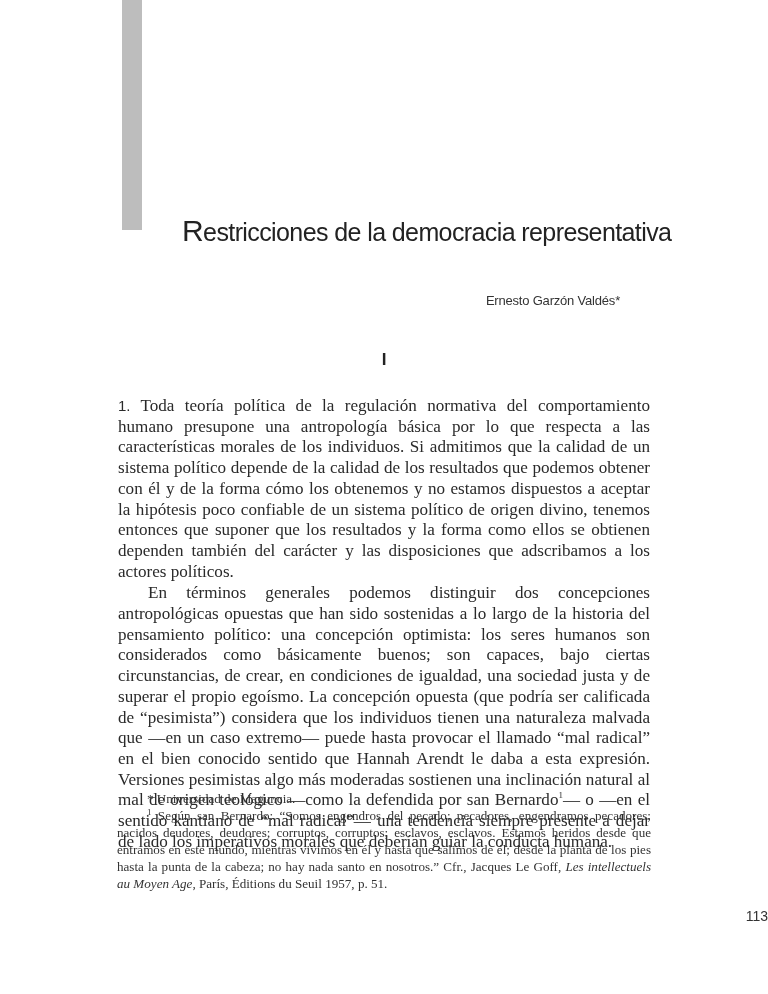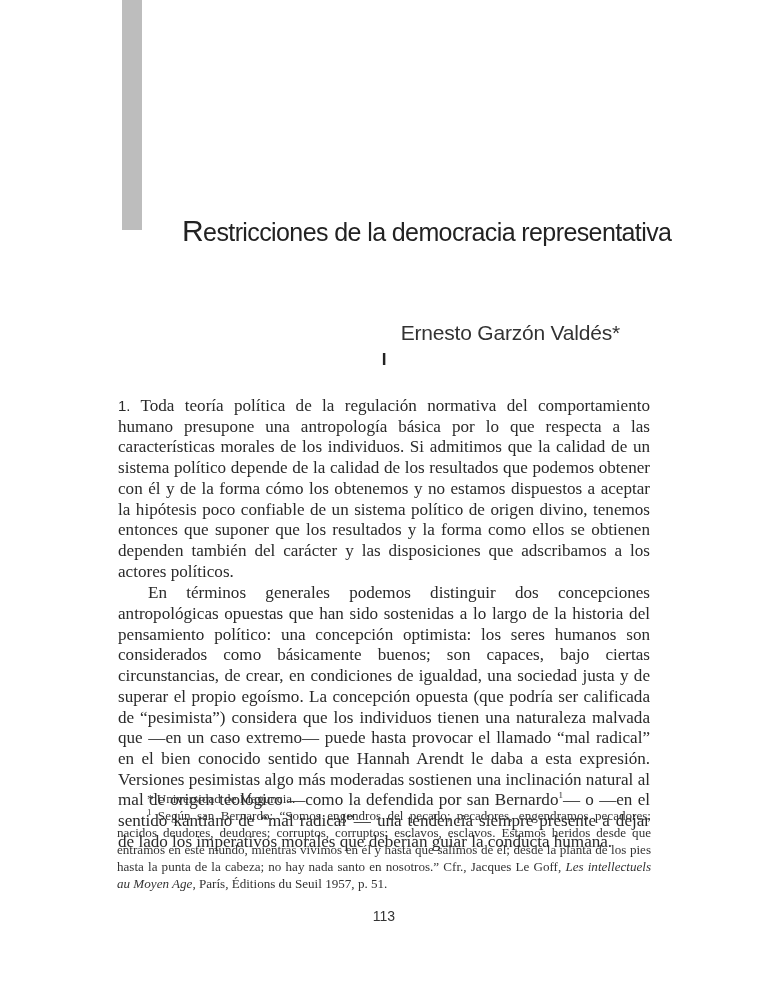--- a/index.html
+++ b/index.html
@@ -1,30 +1,30 @@
 <!DOCTYPE html>
 <html><head>
   <meta charset="utf-8">
   <style>
     html, body { margin: 0; padding: 0; background: #ffffff; }
     body { width: 768px; height: 994px; position: relative; overflow: hidden; color: #2a2a2a; }
     .gray-bar { position: absolute; left: 122px; top: 0; width: 20px; height: 230px; background: #bdbdbd; }
     .title { position: absolute; left: 166px; top: 198px; font-family: "Liberation Sans Narrow", "Liberation Sans", sans-serif; font-size: 25px; letter-spacing: -0.6px; color: #222; white-space: nowrap; }
     .title .cap { font-size: 30px; }
-    .author { position: absolute; right: 148px; top: 293px; font-family: "Liberation Sans", sans-serif; font-size: 21px; color: #333; letter-spacing: -0.2px; margin-top: 28px; }
+    .author { position: absolute; right: 148px; top: 293px; font-family: "Liberation Sans", sans-serif; font-size: 13px; color: #333; letter-spacing: -0.2px; }
     .section-num { position: absolute; left: 0; width: 768px; top: 350px; text-align: center; font-family: "Liberation Sans", sans-serif; font-size: 17px; font-weight: bold; color: #222; }
     .body-text { position: absolute; left: 117px; width: 534px; top: 395px; font-family: "Liberation Serif", serif; font-size: 17.1px; line-height: 20.7px; text-align: justify; color: #2a2a2a; }
     .body-text p { margin: 1px; }
     .body-text p.indent { text-indent: 30px; }
     .num { font-family: "Liberation Sans", sans-serif; font-size: 15px; }
     sup { font-size: 9px; line-height: 0; }
     .footnotes { position: absolute; left: 117px; width: 534px; top: 790px; font-family: "Liberation Serif", serif; font-size: 13.1px; line-height: 17.1px; text-align: justify; color: #333; }
     .footnotes p { margin: 0; text-indent: 30px; }
     .footnotes em { font-style: italic; }
-    .page-number { position: absolute; left: 0; width: 768px; top: 908px; text-align: center; font-family: "Liberation Sans", sans-serif; font-size: 14px; color: #333; }
+    .page-number { position: absolute; left: 0; width: 768px; top: 908px; text-align: right; font-family: "Liberation Sans", sans-serif; font-size: 14px; color: #333; }
   </style>
 </head>
 <body>
 
 <div class="gray-bar"></div>
 
 <h1 class="title" style="margin:16px;font-weight:normal;">
   <span class="cap">R</span><span>estricciones de la democracia representativa</span>
 </h1>
 

